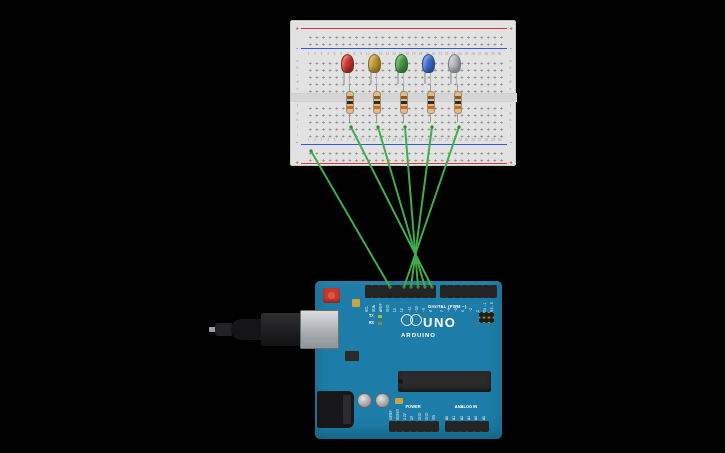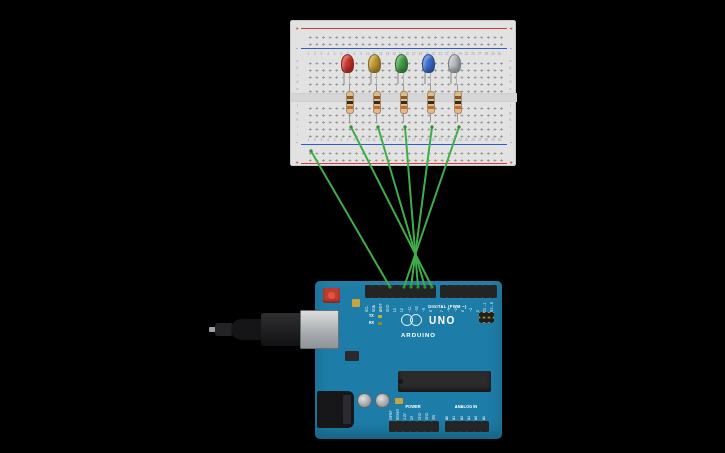--- a/index.html
+++ b/index.html
@@ -310,21 +310,21 @@
 
     <div class="boardtext" style="left:85px;top:23px;width:95px;text-align:center;font-size:4px;letter-spacing:0.4px">DIGITAL (PWM ~)</div>
 
     <div class="boardtext" style="left:54px;top:33px;font-size:3.6px">TX</div>
     <div class="smled" style="left:63px;top:33.5px;background:#b7b73f"></div>
     <div class="boardtext" style="left:54px;top:40px;font-size:3.6px">RX</div>
     <div class="smled" style="left:63px;top:40.5px;background:#8a8a2e"></div>
 
     <div class="ring" style="left:86px;top:33px"></div>
     <div class="ring" style="left:95px;top:33px"></div>
-    <div class="boardtext" style="left:114px;top:34px;font-size:10px;letter-spacing:1.5px">UNO</div>
+    <div class="boardtext" style="left:108px;top:34px;font-size:13px;letter-spacing:1.5px">UNO</div>
     <div class="boardtext" style="left:86px;top:51px;font-size:6px;letter-spacing:1px">ARDUINO</div>
 
     <div class="icsp"></div>
     <div class="regulator"></div>
 
     <div class="chip"></div>
     <div class="cap" style="left:42px;top:112px"></div>
     <div class="cap" style="left:60px;top:112px"></div>
     <div class="goldbit" style="left:80px;top:117px;width:8px;height:6px"></div>
     <div class="jack"></div>

